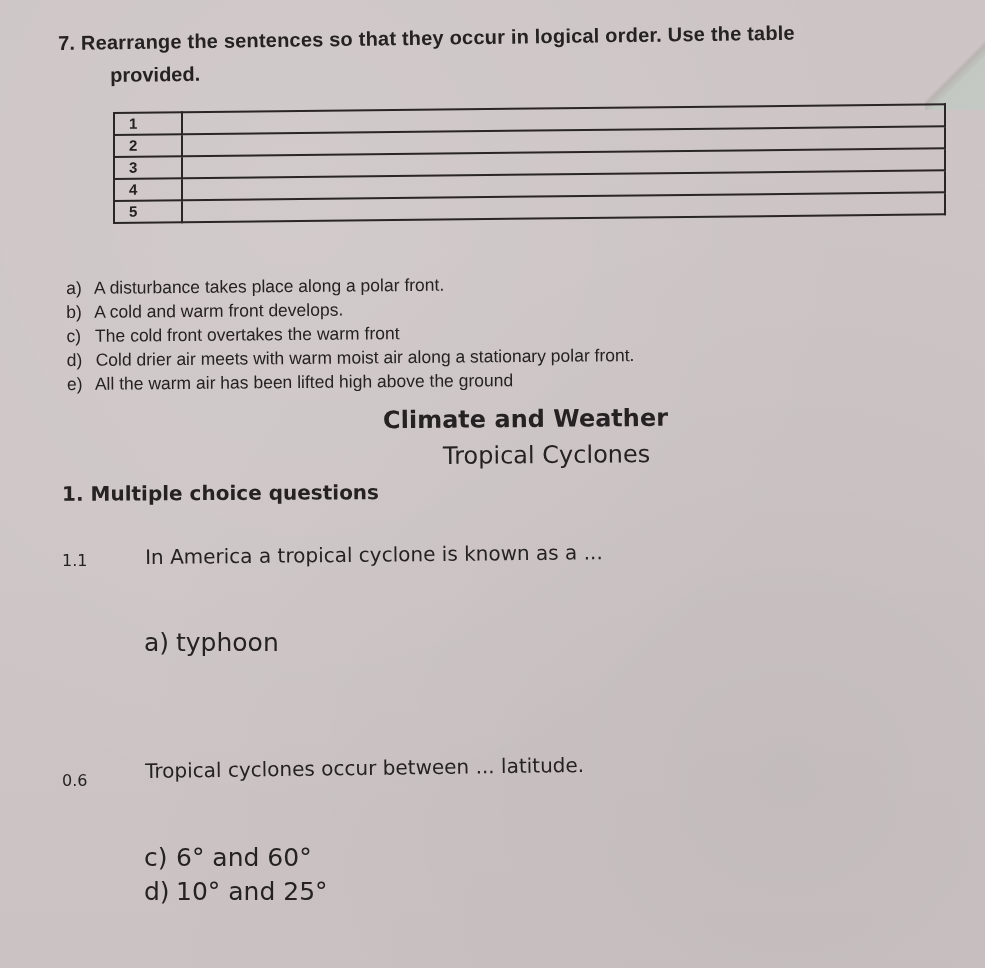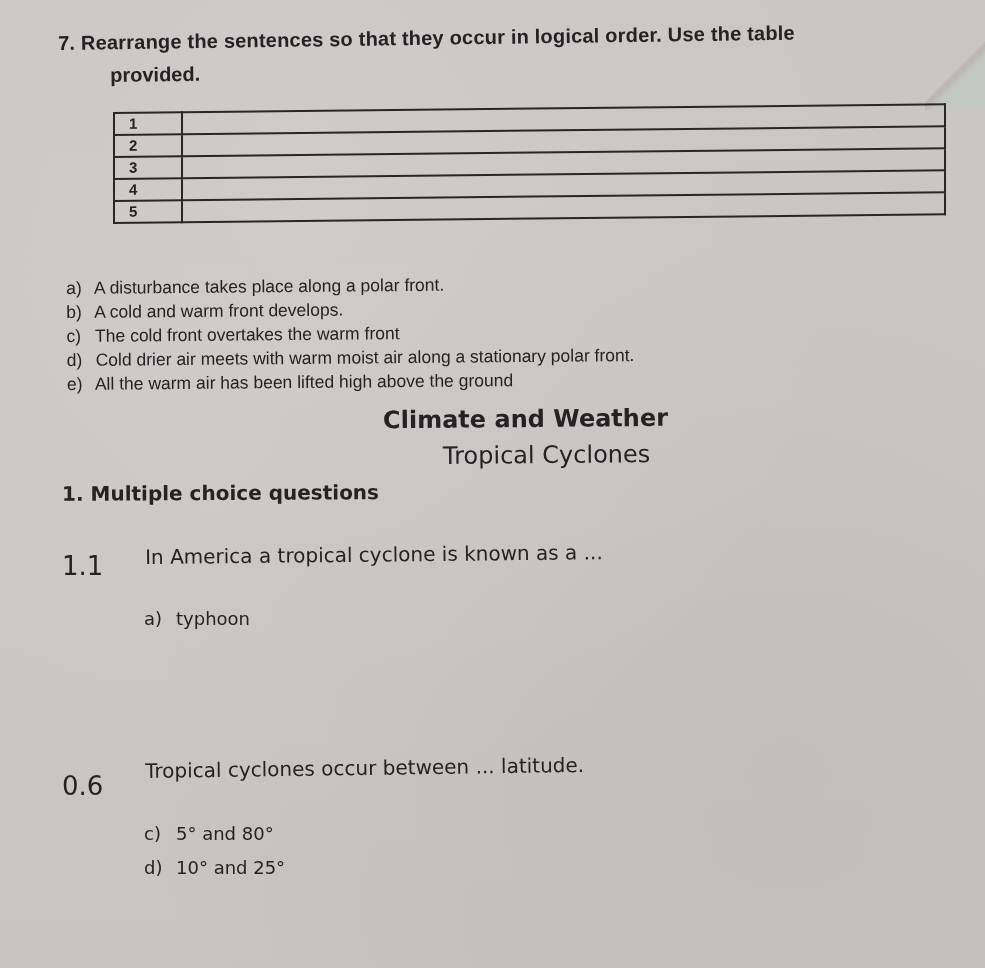--- a/index.html
+++ b/index.html
@@ -118,29 +118,30 @@
     .section-title {
       left: 62px;
       top: 481px;
       font-size: 20px;
       font-weight: bold;
       transform: rotate(-0.3deg);
     }
 
     
     .q-number {
-      font-size: 26px;
+      font-size: 16px;
     }
     .q-text {
       font-size: 20px;
     }
     .options {
       position: absolute;
-      font-size: 18px;
+      font-size: 25px;
       line-height: 34px;
+      margin-top: 24px;
     }
     .options .opt {
       white-space: nowrap;
     }
     .options .lbl {
       display: inline-block;
       width: 32px;
     }
     .q11-number { left: 62px; top: 551px; }
     .q11-text { left: 145px; top: 545px; transform: rotate(-0.6deg); transform-origin: left top; }
@@ -214,18 +215,18 @@
 <div class="options verdana q11-options">
   <div class="opt">
     <span class="lbl">a)</span><span>typhoon</span>
   </div>
 </div>
 
 <div class="abs verdana q-number q12-number">0.6</div>
 <div class="abs verdana q-text q12-text">Tropical cyclones occur between ... latitude.</div>
 <div class="options verdana q12-options">
   <div class="opt">
-    <span class="lbl">c)</span><span>5° and 80°</span>
+    <span class="lbl">c)</span><span>6° and 60°</span>
   </div>
   <div class="opt">
     <span class="lbl">d)</span><span>10° and 25°</span>
   </div>
 </div>
 
 </body></html>

